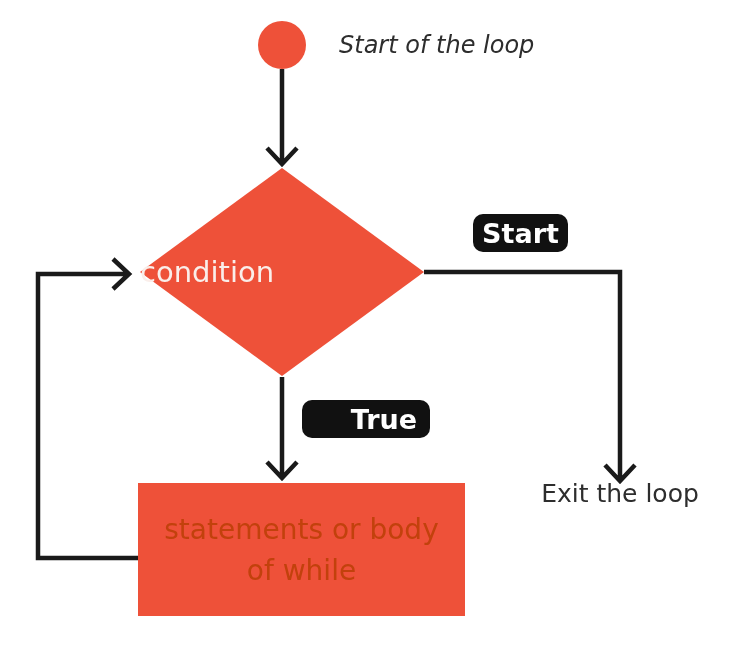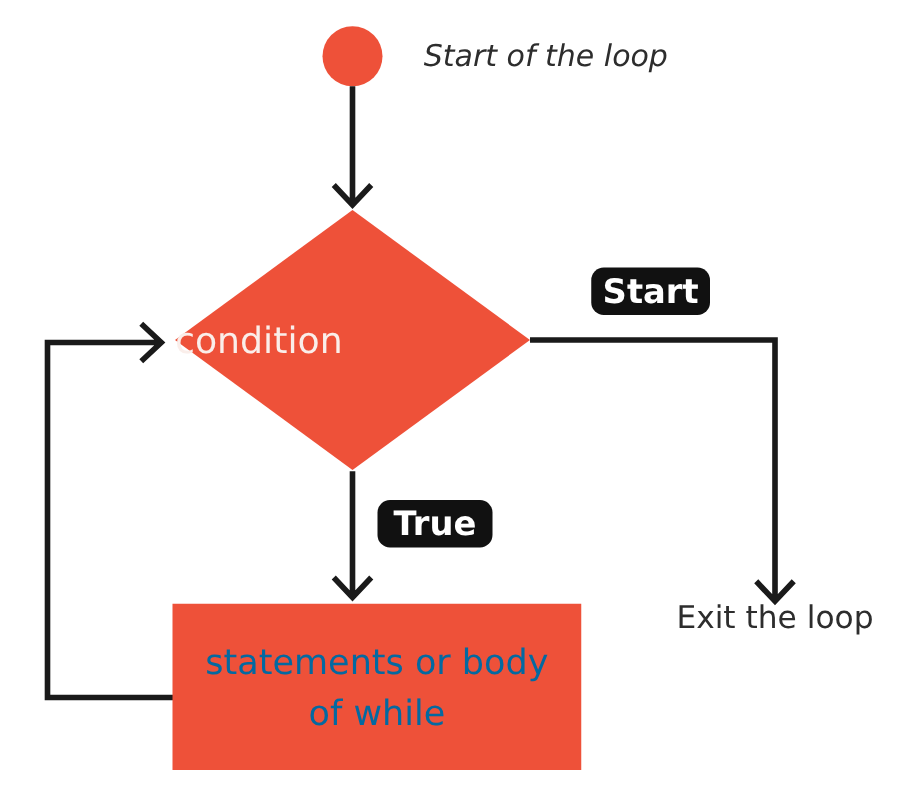--- a/index.html
+++ b/index.html
@@ -44,21 +44,21 @@
     left: 138px;
     top: 483px;
     width: 327px;
     height: 133px;
     display: flex;
     align-items: center;
     justify-content: center;
     text-align: center;
     font-size: 28px;
     line-height: 41px;
-    color: #0369a1;
+    color: #c2410c;
   }
   .body-label span {
     display: inline-block;
     width: 300px;
   }
   .exit-label {
     left: 520px;
     top: 479px;
     width: 200px;
     text-align: center;
@@ -81,20 +81,21 @@
     left: 473px;
     top: 214px;
     width: 95px;
     height: 38px;
   }
   .true-badge {
     left: 302px;
     top: 400px;
     width: 92px;
     height: 38px;
+    padding-left: 36px;
   }
 </style>
 </head>
 <body>
 
 <div class="canvas">
 
   <svg class="shapes-svg" width="738" height="647" viewBox="0 0 738 647">
 
     <circle cx="282" cy="45" r="24" fill="#EE5139"></circle>

